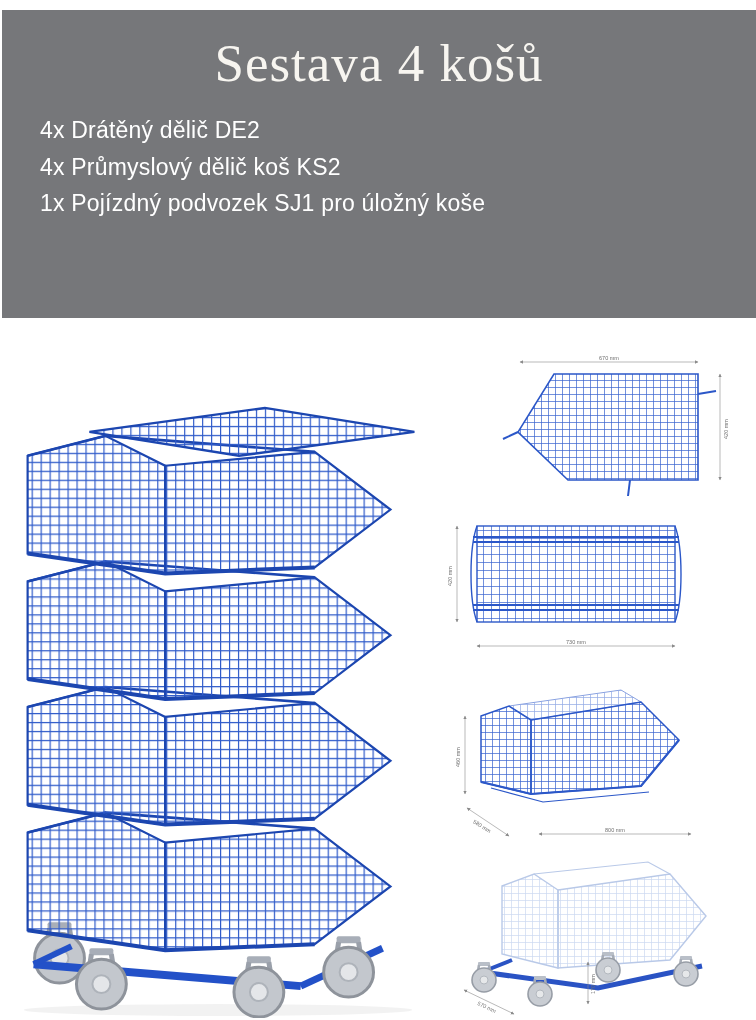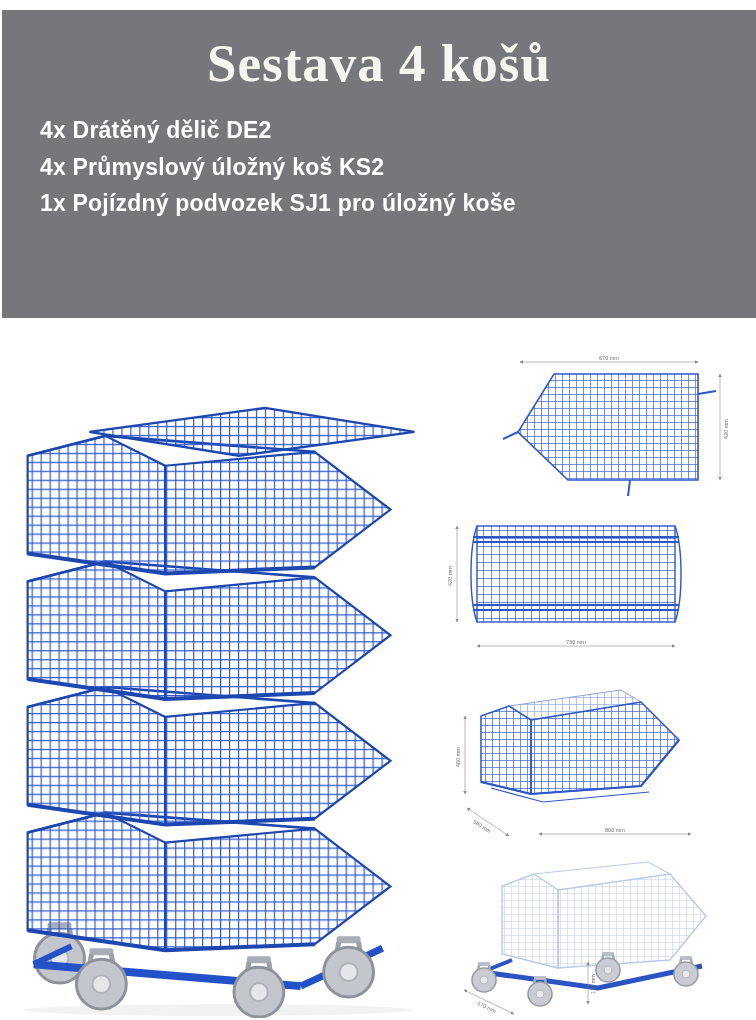--- a/index.html
+++ b/index.html
@@ -6,28 +6,28 @@
   body{
     width:756px;height:1020px;position:relative;overflow:hidden;
     background:#ffffff;font-family:"Liberation Sans",sans-serif;
   }
   
   .banner{
     position:absolute;left:2px;top:10px;width:754px;height:308px;
     background:#76777a;color:#ffffff;
   }
   .banner h1{
-    font-family:"Liberation Serif",serif;font-weight:700;
+    font-family:"Liberation Serif",serif;font-weight:400;
     color:#f7f5f0;text-align:center;
     font-size:53px;line-height:1.1;letter-spacing:1px;
     margin:24px 10px 20px;
   }
   .banner ul{
     list-style:none;margin:0;padding:0 10px 12px 38px;
-    font-size:23px;line-height:36.5px;font-weight:700;letter-spacing:.2px;
+    font-size:23px;line-height:36.5px;font-weight:400;letter-spacing:.2px;
   }
   
   figure{margin:0;padding:0;position:absolute;}
   .photo{left:10px;top:390px;width:426px;height:628px;}
   .d1{left:492px;top:352px;width:248px;height:152px;}
   .d2{left:443px;top:506px;width:268px;height:152px;}
   .d3{left:443px;top:662px;width:268px;height:198px;}
   .d4{left:448px;top:858px;width:292px;height:162px;}
   svg{display:block;width:100%;height:100%;}
   .dimtxt{
@@ -38,21 +38,21 @@
 <body>
 
 <div>
 
   <header class="banner">
     <h1>
       <span>Sestava 4 košů</span><br>
     </h1>
     <ul>
       <li>4x Drátěný dělič DE2</li>
-      <li>4x Průmyslový úložný koš KS2</li>
+      <li>4x Průmyslový dělič koš KS2</li>
       <li>1x Pojízdný podvozek SJ1 pro úložný koše</li>
     </ul>
   </header>
 
   <figure class="photo">
     <svg viewBox="0 0 420 630">
       <defs>
         <pattern id="pmesh" width="9" height="9" patternUnits="userSpaceOnUse">
           <path d="M0 .6H9M.6 0V9" stroke="#2e5ac9" stroke-width="1.2" fill="none"></path>
         </pattern>

